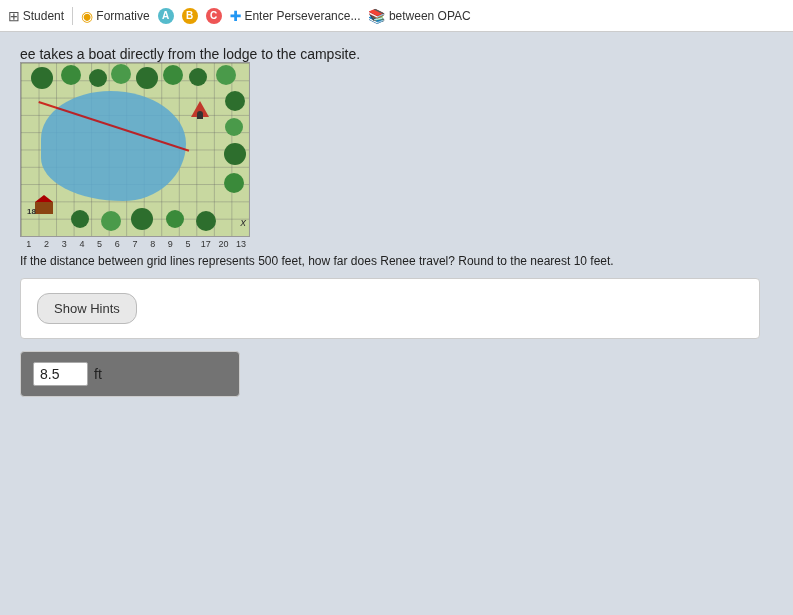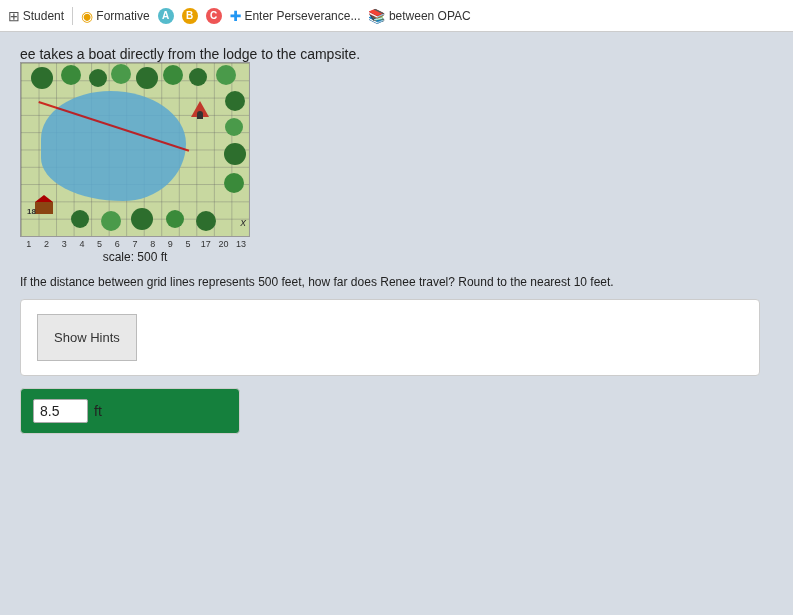--- a/index.html
+++ b/index.html
@@ -217,30 +217,30 @@
       border-radius: 4px;
       padding: 14px 16px;
       width: 740px;
       min-height: 60px;
       margin-bottom: 12px;
     }
 
     .show-hints-btn {
       background: #e8e8e8;
       border: 1px solid #bbb;
-      border-radius: 0;
-      padding: 15px 16px;
+      border-radius: 12px;
+      padding: 7px 16px;
       font-size: 13px;
       cursor: pointer;
       color: #333;
     }
 
     
     .answer-section {
-      background: #15803d;
+      background: #737373;
       border: 1px solid #ccc;
       border-radius: 4px;
       padding: 10px 12px;
       width: 220px;
       display: flex;
       align-items: center;
       gap: 6px;
     }
 
     .answer-input {
@@ -356,21 +356,20 @@
       <span>6</span>
       <span>7</span>
       <span>8</span>
       <span>9</span>
       <span>5</span>
       <span>17</span>
       <span>20</span>
       <span>13</span>
     </div>
 
-    <div class="scale-text">scale: 500 ft</div>
   </div>
 
   <div class="question-text">If the distance between grid lines represents 500 feet, how far does Renee travel? Round to the nearest 10 feet.</div>
 
 
   <div class="hints-section">
     <button class="show-hints-btn">Show Hints</button>
   </div>
 
   <div class="answer-section">

